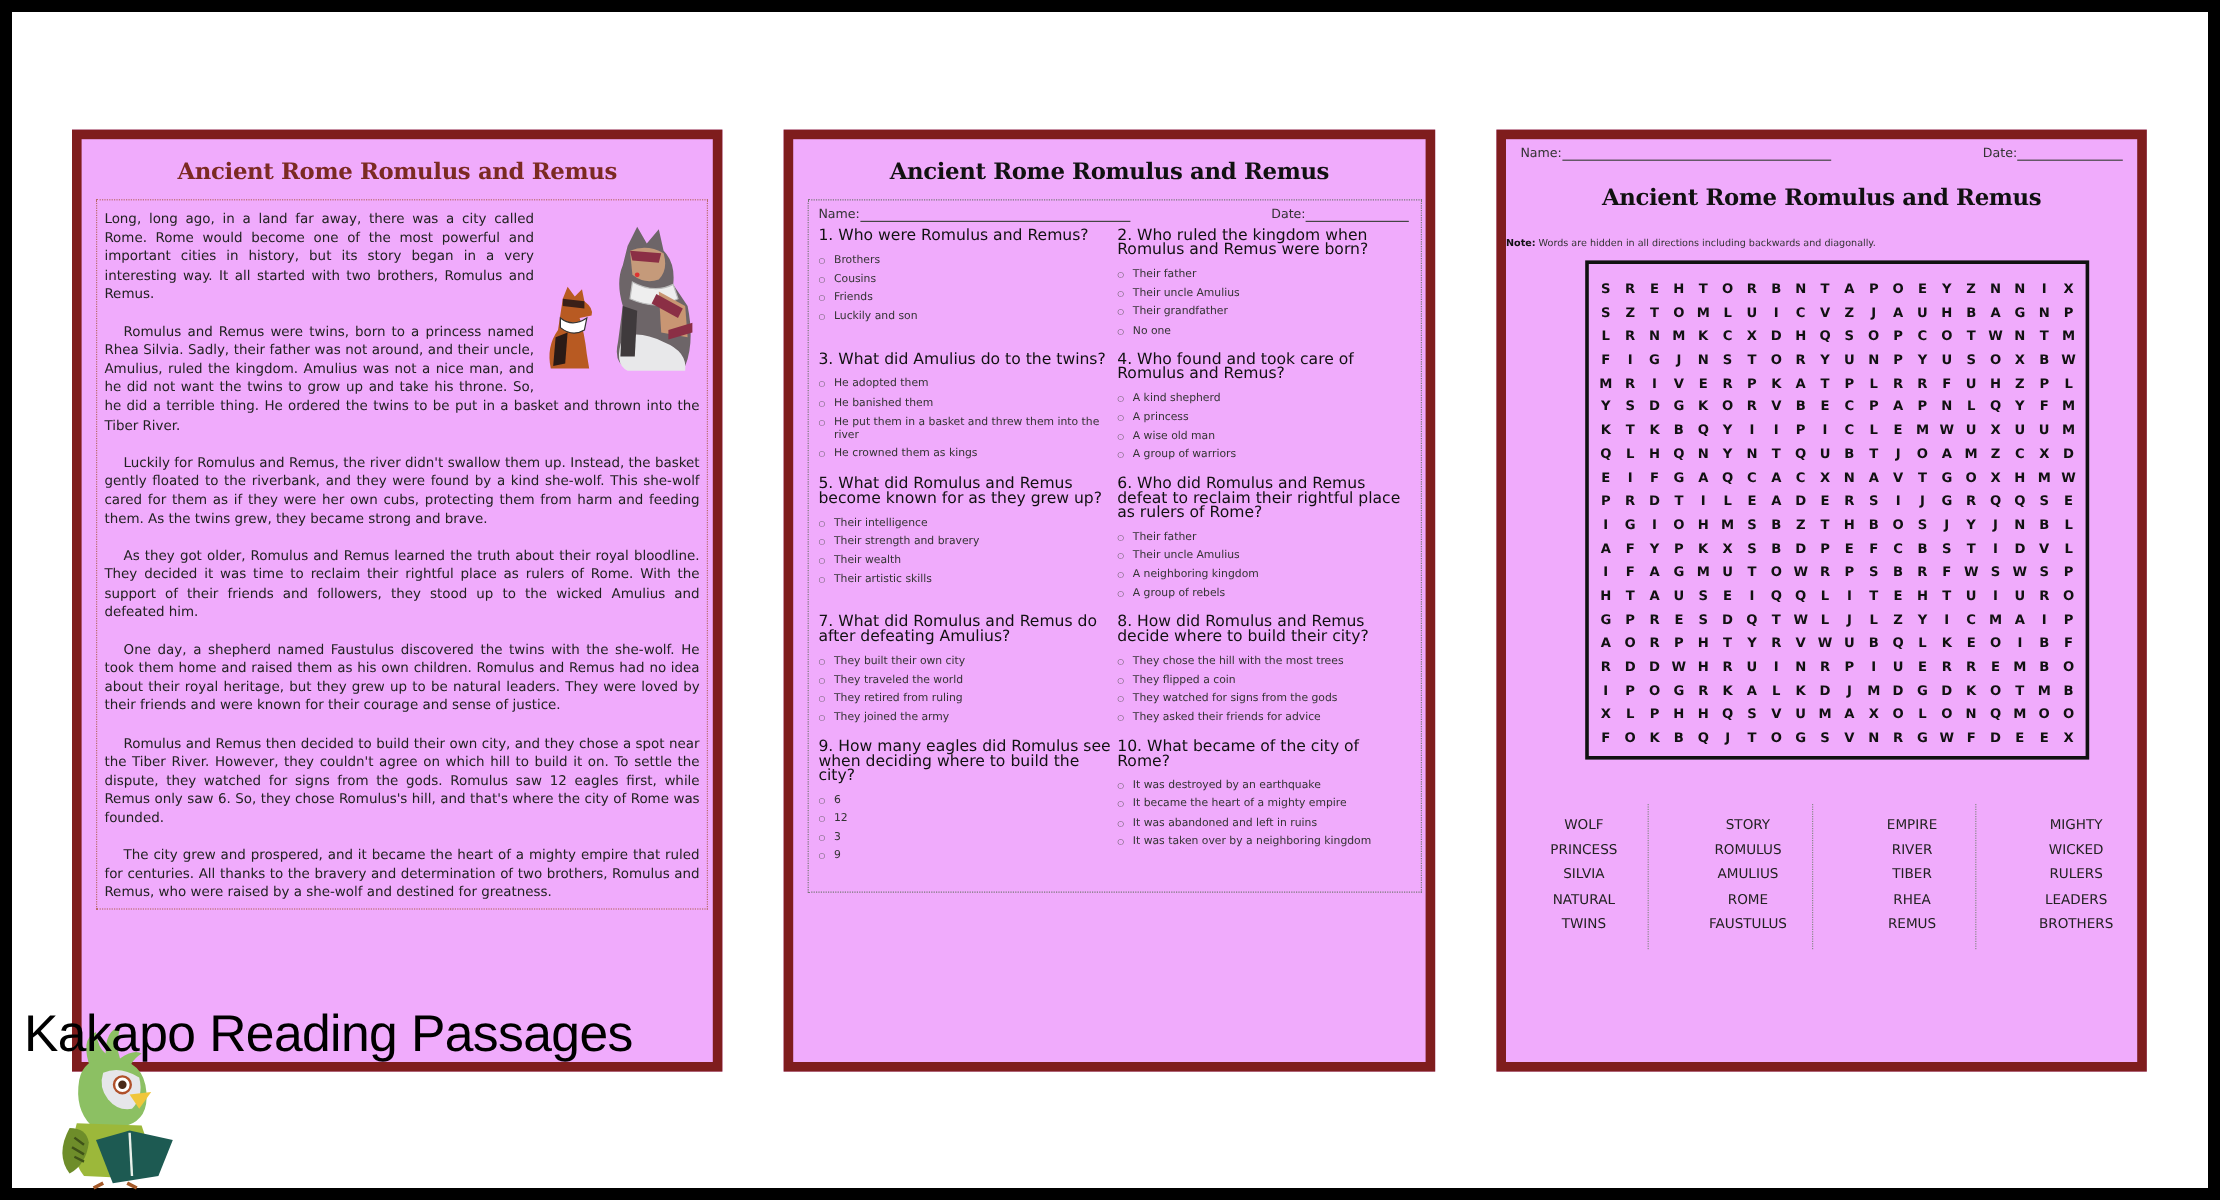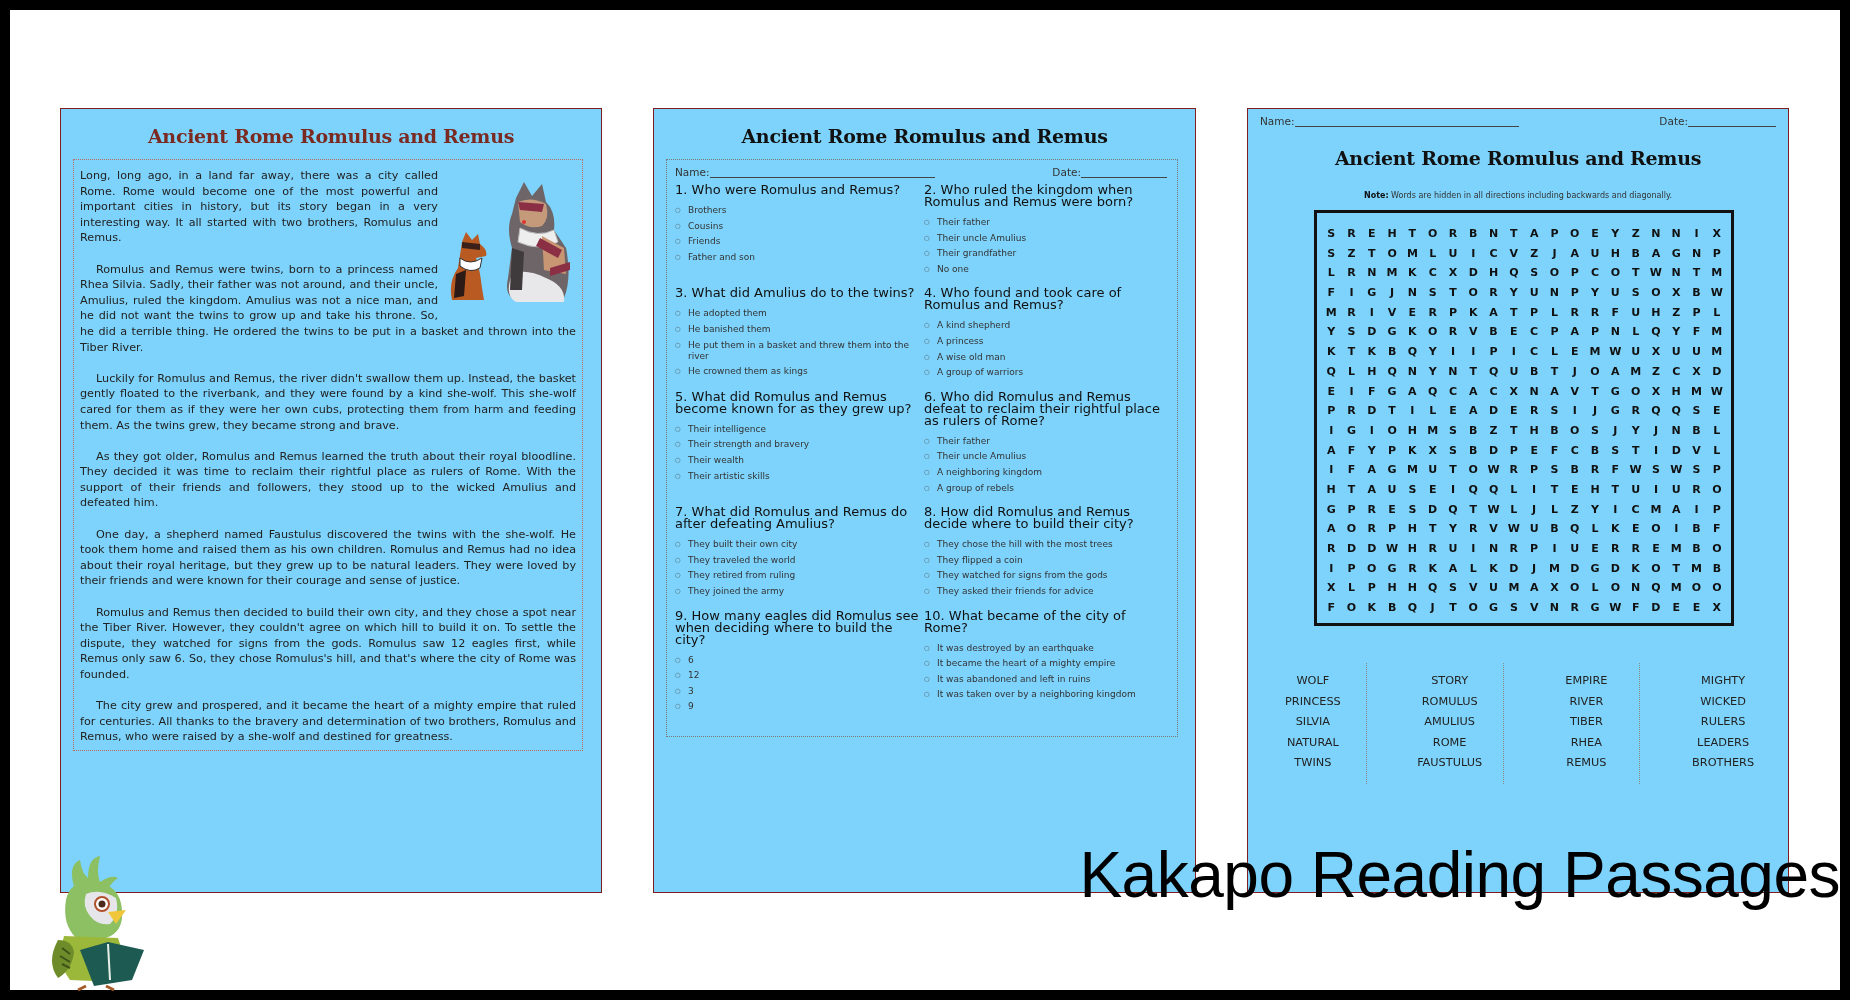--- a/index.html
+++ b/index.html
@@ -3,22 +3,22 @@
 <meta charset="utf-8">
 <style>
   * { box-sizing: border-box; margin: 0; padding: 0; }
   html, body { width: 1850px; height: 1000px; overflow: hidden; background: #000; }
   body { position: relative; font-family: "DejaVu Sans", sans-serif; }
   .canvas {
     position: absolute; left: 10px; top: 10px; width: 1830px; height: 980px;
     background: #fff;
   }
   .page {
-    position: absolute; top: 98px; height: 785px; background: #7dd3fc;
-    border: 1px solid #7f1d1d;
+    position: absolute; top: 98px; height: 785px; background: #f0abfc;
+    border: 8px solid #7f1d1d;
   }
   #page1 { left: 50px; width: 542px; }
   #page2 { left: 643px; width: 543px; }
   #page3 { left: 1237px; width: 542px; }
 
   .script-title {
     font-family: "DejaVu Serif", serif; font-weight: bold;
     font-size: 19px; text-align: center; letter-spacing: -0.3px;
   }
   
@@ -43,37 +43,37 @@
   .quiz-grid { display: grid; grid-template-columns: 245px 245px; column-gap: 4px; }
   .question { margin-bottom: 8px; }
   .q-text { font-size: 13px; font-weight: normal; color: #111; line-height: 12px; margin-bottom: 9px; }
   .q-options { list-style: none; }
   .q-options li { font-size: 9px; color: #333; line-height: 11px; margin-bottom: 4.6px; padding-left: 13px; position: relative; }
   .q-options li::before { content: "\25CB"; position: absolute; left: 0; top: 0; font-size: 6.5px; color: #555; }
 
   
   #page3 .name-date-row { position: absolute; left: 12px; right: 12px; top: 6px; font-size: 10.5px; }
   #page3 .script-title { position: absolute; top: 38px; left: 0; right: 0; color: #111; }
-  .ws-note { position: absolute; top: 82px; left: 0; right: 0; text-align: center; font-size: 8px; color: #333; }
+  .ws-note { position: absolute; top: 82px; left: 0; right: 0; font-size: 8px; color: #333; }
   .ws-note b { color: #111; }
   .ws-grid {
     position: absolute; left: 66px; top: 101px; width: 420px; height: 416px;
     border: 3px solid #111; padding: 11px 0 0 0;
   }
   .ws-row { display: flex; justify-content: center; height: 19.7px; }
   .ws-cell { width: 20.3px; text-align: center; font-size: 11px; font-weight: bold; color: #111; line-height: 19.7px; }
   .word-list { position: absolute; left: 12px; top: 554px; width: 516px; display: flex; gap: 30px; }
   .word-col { flex: 1; text-align: center; border-right: 1px dotted #888; padding: 8px 0 10px 0; }
   .word-col:last-child { border-right: none; }
   .word-col div { font-size: 11.3px; color: #222; line-height: 20.6px; }
 
   
   .brand-title {
-    position: absolute; left: 0; right: 0; top: 828px; text-align: right;
-    font-family: "Liberation Sans", sans-serif; font-size: 64px; color: #000;
+    position: absolute; left: 0; right: 0; top: 828px; text-align: left;
+    font-family: "Liberation Sans", sans-serif; font-size: 43px; color: #000;
     letter-spacing: -0.5px; padding-left: 10px;
   }
   .mascot { position: absolute; left: 26px; top: 842px; width: 120px; height: 140px; }
 </style>
 </head>
 <body>
 
 <div class="canvas">
 
   <div class="page" id="page1">
@@ -116,21 +116,21 @@
         <span><span>Name:</span><span class="line" style="width:225px;height:10px;"></span></span>
         <span><span>Date:</span><span class="line" style="width:86px;height:10px;"></span></span>
       </div>
       <div class="quiz-grid" id="quiz-grid">
           <div class="question">
             <div class="q-text">1. Who were Romulus and Remus?</div>
             <ul class="q-options">
               <li>Brothers</li>
               <li>Cousins</li>
               <li>Friends</li>
-              <li>Father and son</li>
+              <li>Luckily and son</li>
             </ul>
           </div>
           <div class="question">
             <div class="q-text">2. Who ruled the kingdom when Romulus and Remus were born?</div>
             <ul class="q-options">
               <li>Their father</li>
               <li>Their uncle Amulius</li>
               <li>Their grandfather</li>
               <li>No one</li>
             </ul>

